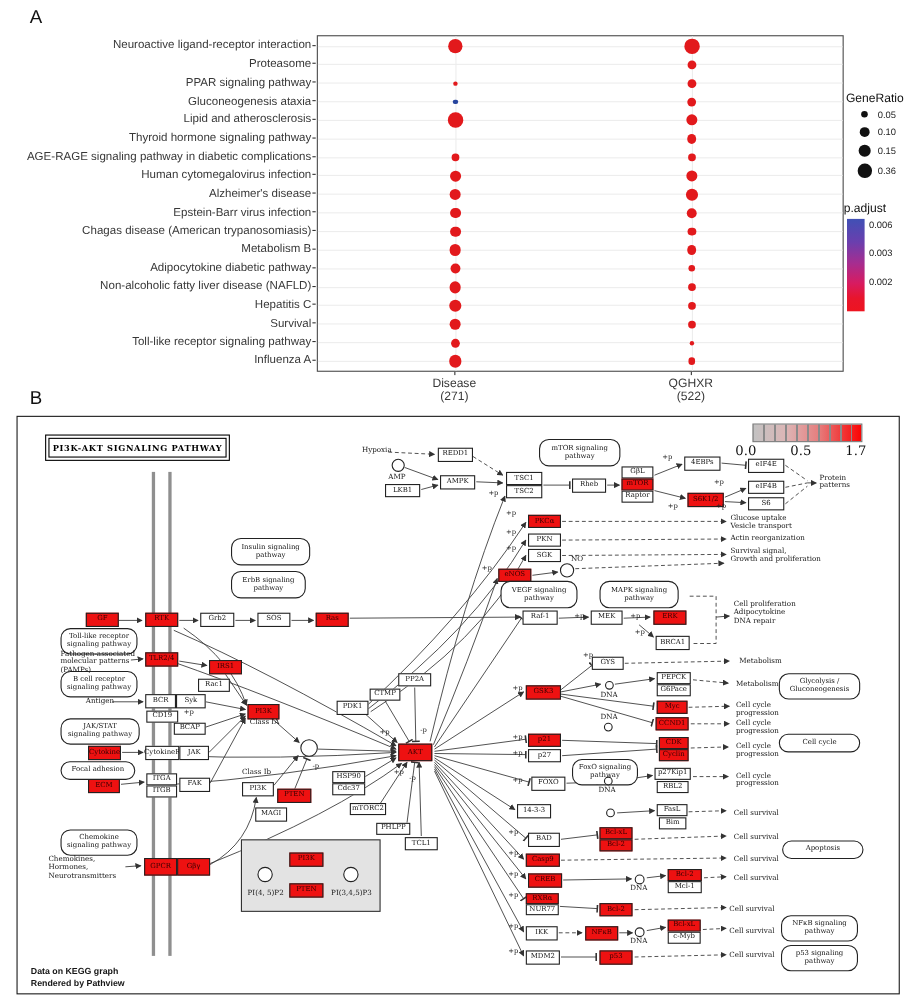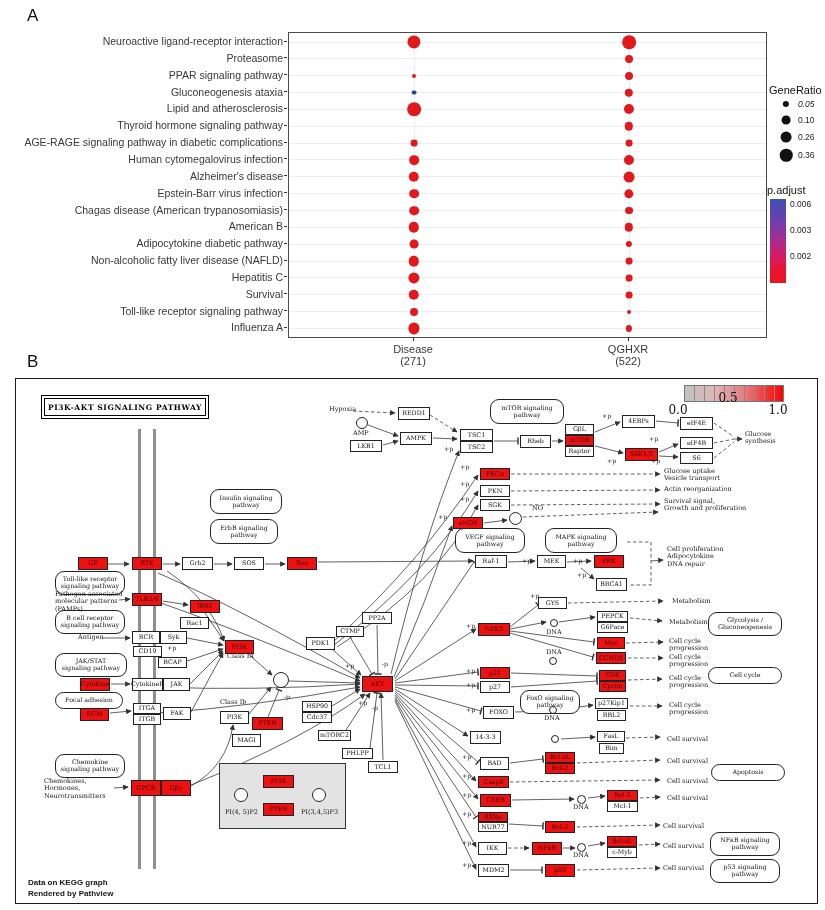--- a/index.html
+++ b/index.html
@@ -115,21 +115,21 @@
         <div class="rowlab" style="top: 136.1px;">AGE-RAGE signaling pathway in diabetic complications</div>
         <div class="tick" style="left: 284px; top: 141.6px; width: 3px; height: 1px;"></div>
         <div class="rowlab" style="top: 152.95px;">Human cytomegalovirus infection</div>
         <div class="tick" style="left: 284px; top: 158.45px; width: 3px; height: 1px;"></div>
         <div class="rowlab" style="top: 169.8px; text-align: right;">Alzheimer's disease</div>
         <div class="tick" style="left: 284px; top: 175.3px; width: 3px; height: 1px;"></div>
         <div class="rowlab" style="top: 186.65px;">Epstein-Barr virus infection</div>
         <div class="tick" style="left: 284px; top: 192.15px; width: 3px; height: 1px;"></div>
         <div class="rowlab" style="top: 203.5px;">Chagas disease (American trypanosomiasis)</div>
         <div class="tick" style="left: 284px; top: 209px; width: 3px; height: 1px;"></div>
-        <div class="rowlab" style="top: 220.35px;">American B</div>
+        <div class="rowlab" style="top: 220.35px;">Metabolism B</div>
         <div class="tick" style="left: 284px; top: 225.85px; width: 3px; height: 1px;"></div>
         <div class="rowlab" style="top: 237.2px;">Adipocytokine diabetic pathway</div>
         <div class="tick" style="left: 284px; top: 242.7px; width: 3px; height: 1px;"></div>
         <div class="rowlab" style="top: 254.05px;">Non-alcoholic fatty liver disease (NAFLD)</div>
         <div class="tick" style="left: 284px; top: 259.55px; width: 3px; height: 1px;"></div>
         <div class="rowlab" style="top: 270.9px;">Hepatitis C</div>
         <div class="tick" style="left: 284px; top: 276.4px; width: 3px; height: 1px;"></div>
         <div class="rowlab" style="top: 287.75px;">Survival</div>
         <div class="tick" style="left: 284px; top: 293.25px; width: 3px; height: 1px;"></div>
         <div class="rowlab" style="top: 304.6px;">Toll-like receptor signaling pathway</div>
@@ -146,25 +146,25 @@
         <div class="tick" style="left: 627.5px; top: 338px; width: 1px; height: 3px;"></div>
         <div class="axcat" style="left: 583px; top: 343px;">
           <div>QGHXR</div>
           <div>(522)</div>
         </div>
       </div>
     <div id="legendA">
       <div class="lg-title" style="left:769px;top:84px;">GeneRatio</div>
       <div id="sizeLegend">
           <div class="lg-dot" style="left: 786px; top: 104px; width: 6.26099px; height: 6.26099px;"></div>
-          <div class="lg-lab" style="left: 798px; top: 99px; font-style: italic;">0.05</div>
+          <div class="lg-lab" style="left: 798px; top: 99px;">0.05</div>
           <div class="lg-dot" style="left: 786px; top: 120px; width: 8.85438px; height: 8.85438px;"></div>
           <div class="lg-lab" style="left: 798px; top: 115px;">0.10</div>
           <div class="lg-dot" style="left: 786px; top: 137px; width: 10.8444px; height: 10.8444px;"></div>
-          <div class="lg-lab" style="left: 798px; top: 132px;">0.26</div>
+          <div class="lg-lab" style="left: 798px; top: 132px;">0.15</div>
           <div class="lg-dot" style="left: 786px; top: 155px; width: 12.522px; height: 12.522px;"></div>
           <div class="lg-lab" style="left: 798px; top: 150px;">0.36</div>
         </div>
       <div class="lg-title" style="left:767px;top:184px;">p.adjust</div>
       <div id="pbar"></div>
       <div id="pbarTicks">
           <div class="lg-lab" style="left: 790px; top: 199px;">0.006</div>
           <div class="lg-lab" style="left: 790px; top: 225px;">0.003</div>
           <div class="lg-lab" style="left: 790px; top: 251px;">0.002</div>
         </div>
@@ -293,22 +293,22 @@
           <path d="M236,411 L293,411" fill="none" stroke="#3a3a3a" stroke-width="0.8" marker-end="url(#ma)"></path>
           <path d="M295,419 L238,419" fill="none" stroke="#3a3a3a" stroke-width="0.8" marker-end="url(#ma)"></path>
         </g>
     </svg>
     <div class="mem" style="left:122px;top:50px;height:440px;"></div>
     <div class="mem" style="left:137px;top:50px;height:440px;"></div>
     <div id="ptitle" style="left:28px;top:19px;width:160px;height:16px;">PI3K-AKT SIGNALING PATHWAY</div>
     <div id="ckey" style="left:668px;top:6px;width:100px;height:17px;"></div>
     <div id="ckeyTicks">
         <div class="ckt" style="left: 651px; top: 24px;">0.0</div>
-        <div class="ckt" style="left: 701px; top: 12px;">0.5</div>
-        <div class="ckt" style="left: 751px; top: 24px;">1.0</div>
+        <div class="ckt" style="left: 701px; top: 24px;">0.5</div>
+        <div class="ckt" style="left: 751px; top: 24px;">1.7</div>
       </div>
     <div id="inset" style="left:203px;top:384px;width:127px;height:66px;"></div>
     <div id="pnodes">
         <div class="gene" style="left: 382px; top: 28px; width: 32px; height: 13px;">REDD1</div>
         <div class="gene" style="left: 334px; top: 61px; width: 32px; height: 12px;">LKB1</div>
         <div class="gene" style="left: 384px; top: 53px; width: 32px; height: 13px;">AMPK</div>
         <div class="gene" style="left: 444px; top: 50px; width: 33px; height: 12px;">TSC1</div>
         <div class="gene" style="left: 444px; top: 62px; width: 33px; height: 12px;">TSC2</div>
         <div class="gene" style="left: 504px; top: 56px; width: 31px; height: 13px;">Rheb</div>
         <div class="gene" style="left: 549px; top: 45px; width: 29px; height: 11px;">GβL</div>
@@ -467,22 +467,22 @@
         <div class="circ" style="left: 561px; top: 464px; width: 9px; height: 9px;"></div>
         <div class="circ" style="left: 218px; top: 409px; width: 14px; height: 14px;"></div>
         <div class="circ" style="left: 296px; top: 409px; width: 14px; height: 14px;"></div>
         <div class="ptxt" style="left: 313px; top: 27px;">
           <div>Hypoxia</div>
         </div>
         <div class="ptxt" style="left: 337px; top: 51px;">
           <div>AMP</div>
         </div>
         <div class="ptxt" style="left: 729px; top: 52px;">
-          <div>Glucose</div>
-          <div>synthesis</div>
+          <div>Protein</div>
+          <div>patterns</div>
         </div>
         <div class="ptxt" style="left: 648px; top: 89px;">
           <div>Glucose uptake</div>
           <div>Vesicle transport</div>
         </div>
         <div class="ptxt" style="left: 648px; top: 107px;">
           <div>Actin reorganization</div>
         </div>
         <div class="ptxt" style="left: 648px; top: 119px;">
           <div>Survival signal,</div>
@@ -554,21 +554,21 @@
         </div>
         <div class="ptxt" style="left: 204px; top: 320px;">
           <div>Class Ib</div>
         </div>
         <div class="ptxt" style="left: 209px; top: 430px;">
           <div>PI(4, 5)P2</div>
         </div>
         <div class="ptxt" style="left: 285px; top: 430px;">
           <div>PI(3,4,5)P3</div>
         </div>
-        <div class="ptxt" style="left: 516px; top: 126px;">
+        <div class="ptxt" style="left: 503px; top: 126px;">
           <div>NO</div>
         </div>
         <div class="ptxt" style="left: 530px; top: 250px;">
           <div>DNA</div>
         </div>
         <div class="ptxt" style="left: 530px; top: 270px;">
           <div>DNA</div>
         </div>
         <div class="ptxt" style="left: 528px; top: 336px;">
           <div>DNA</div>

